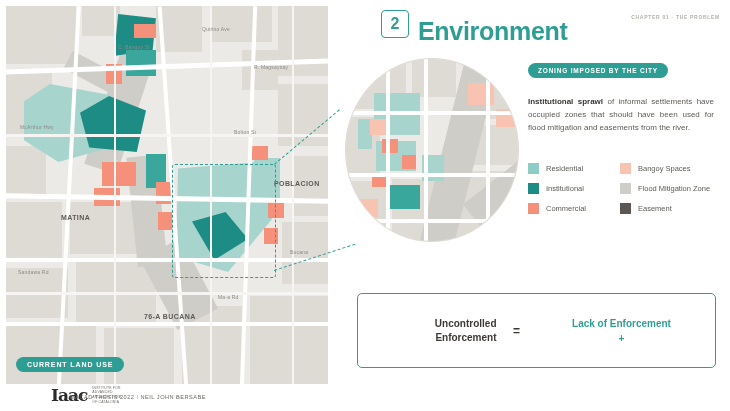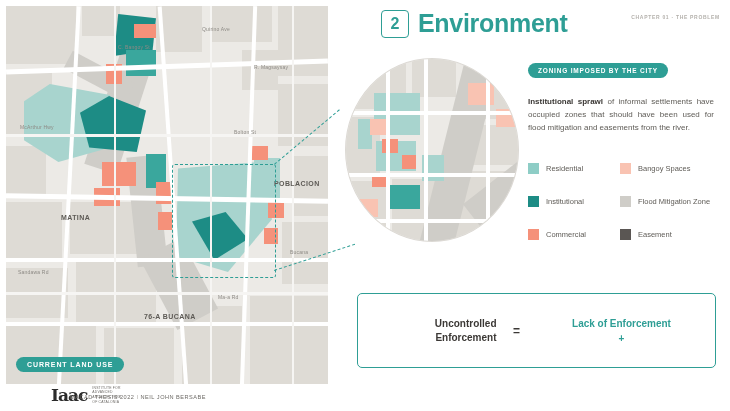--- a/index.html
+++ b/index.html
@@ -108,21 +108,21 @@
     color: #2e9e95;
     font-size: 16px;
     font-weight: bold;
     display: flex;
     align-items: center;
     justify-content: center;
   }
   .section-title {
     position: absolute;
     left: 418px;
-    top: 9px;
+    top: 17px;
     font-size: 25px;
     font-weight: bold;
     color: #2e9e95;
     letter-spacing: -.3px;
   }
   .chapter-tag {
     position: absolute;
     right: 10px;
     top: 14px;
     font-size: 5px;
@@ -171,21 +171,21 @@
   }
   .body-text b { color: #3b3835; }
 
   .legend {
     position: absolute;
     left: 528px;
     top: 163px;
     width: 190px;
     display: grid;
     grid-template-columns: 92px 98px;
-    row-gap: 22px;
+    row-gap: 9px;
   }
   .legend-item {
     display: flex;
     align-items: center;
     font-size: 7.5px;
     color: #5f5c57;
   }
   .swatch {
     width: 11px;
     height: 11px;

